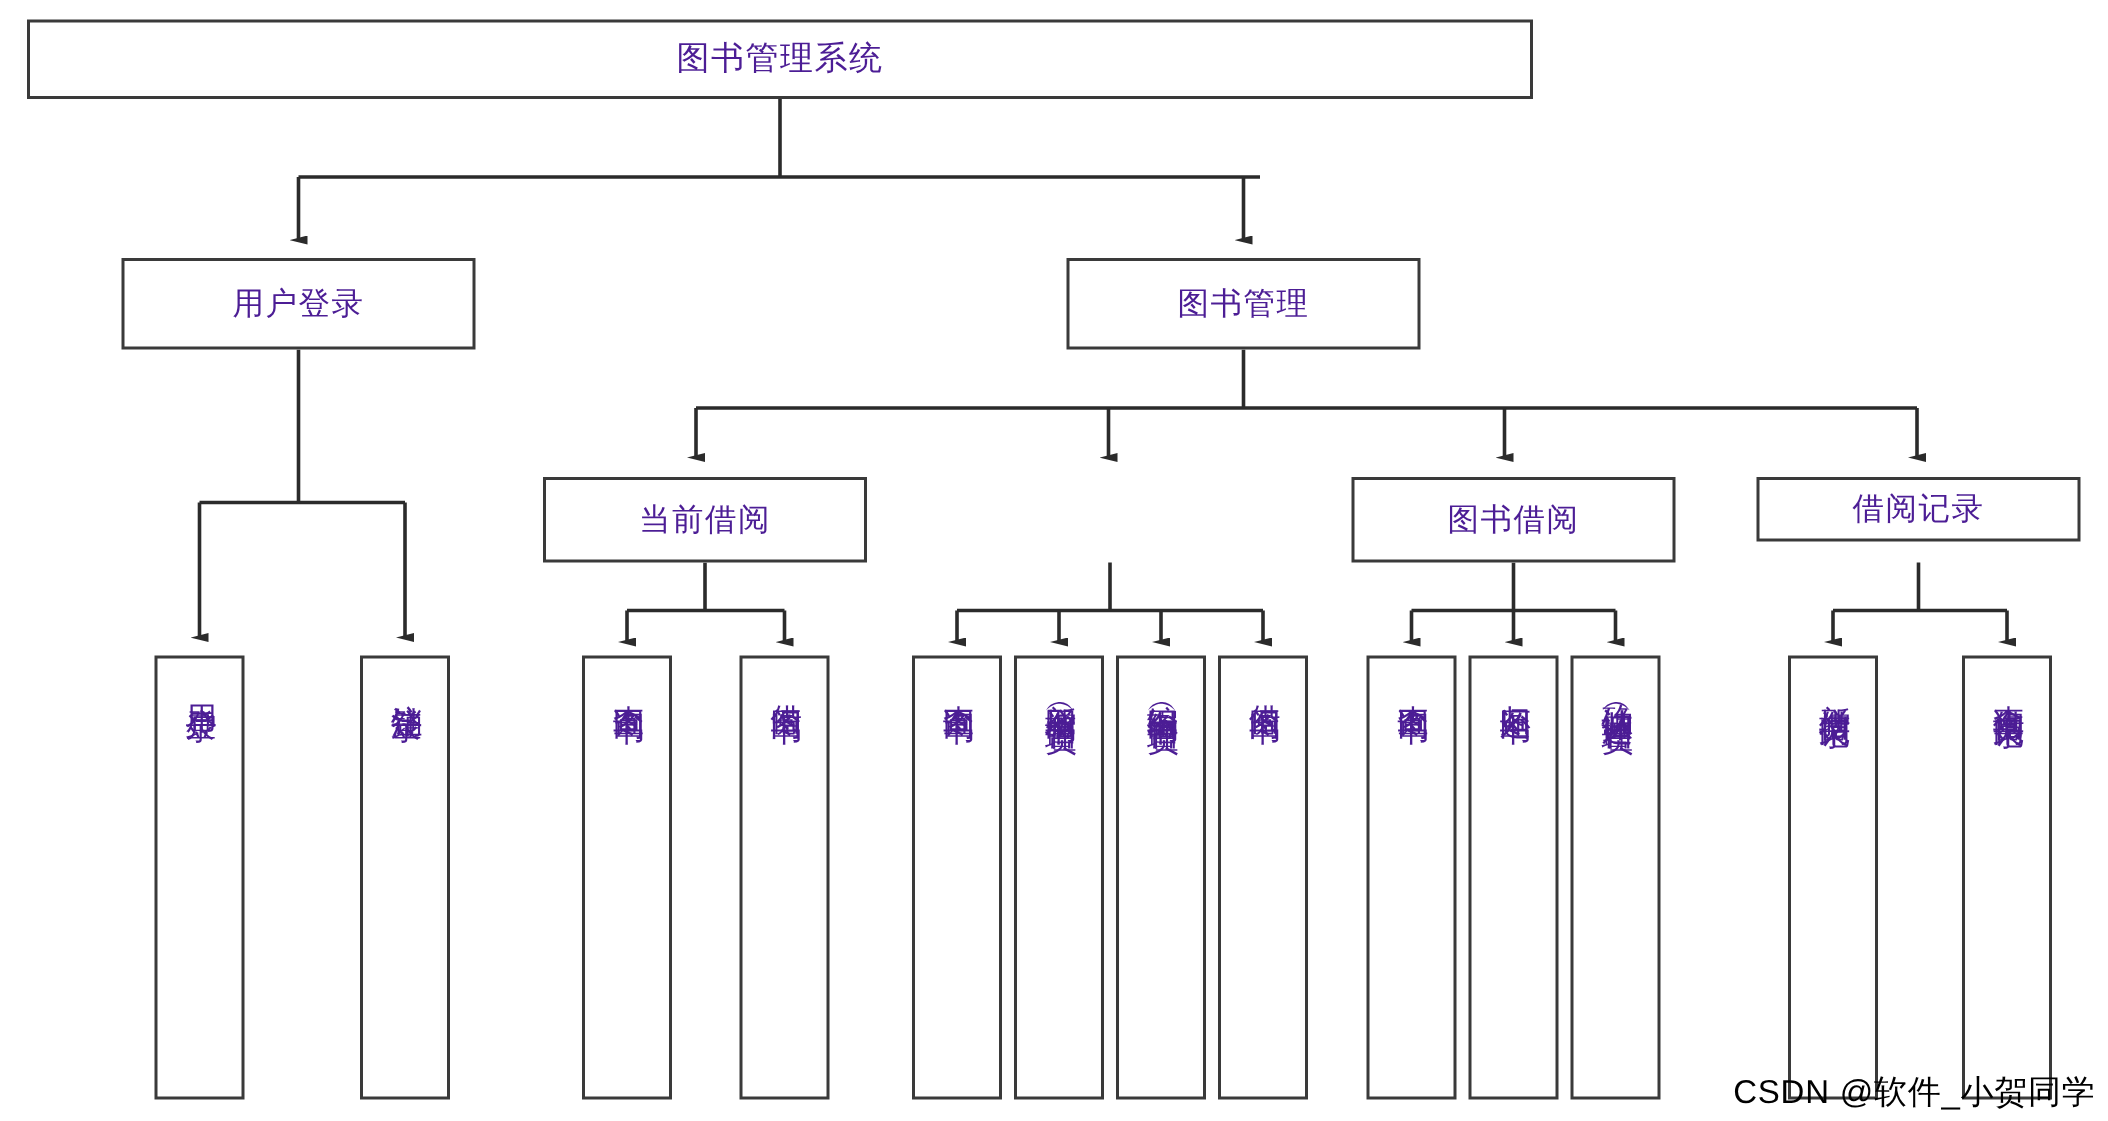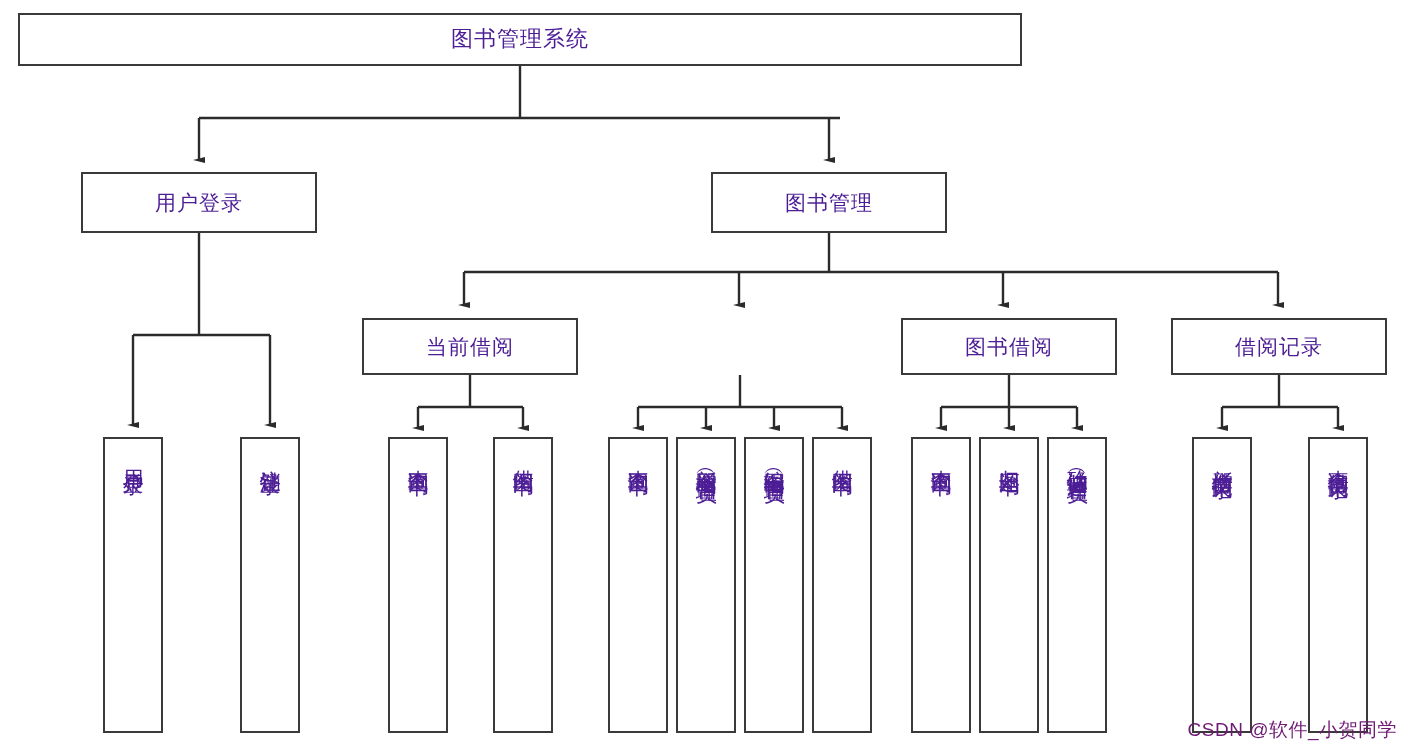--- a/index.html
+++ b/index.html
@@ -55,22 +55,22 @@
     font-size: 21px;
     line-height: 1.35;
     letter-spacing: 2px;
     white-space: nowrap;
     text-align: left;
   }
   .watermark {
     position: absolute;
     right: 8px;
     bottom: 4px;
-    font-size: 19px;
-    color: #701a75;
+    font-size: 22px;
+    color: #000000;
     white-space: nowrap;
     letter-spacing: 0.5px;
   }
 </style>
 </head>
 <body>
 
 <div id="canvas">
 
   <svg class="wires" viewBox="0 0 1405 747" xmlns="http://www.w3.org/2000/svg">
@@ -133,21 +133,21 @@
   <div class="node horiz" style="left:711px; top:172px; width:236px; height:61px;">
     <span>图书管理</span>
   </div>
 
   <div class="node horiz" style="left:362px; top:318px; width:216px; height:57px;">
     <span>当前借阅</span>
   </div>
   <div class="node horiz" style="left:901px; top:318px; width:216px; height:57px;">
     <span>图书借阅</span>
   </div>
-  <div class="node horiz" style="left:1171px; top:318px; width:216px; height:57px;align-items:center;">
+  <div class="node horiz" style="left:1171px; top:318px; width:216px; height:43px;align-items:center;">
     <span>借阅记录</span>
   </div>
 
   <div class="node vert" style="left:103px; top:437px; width:60px; height:296px;">
     <span class="vtext">用户登录</span>
   </div>
   <div class="node vert" style="left:240px; top:437px; width:60px; height:296px;">
     <span class="vtext">注销登录</span>
   </div>
 

